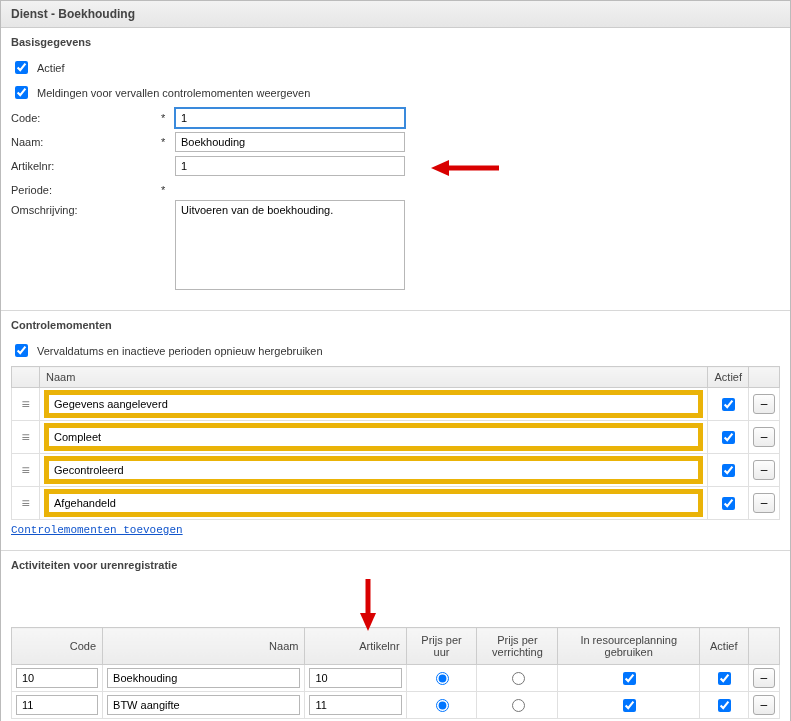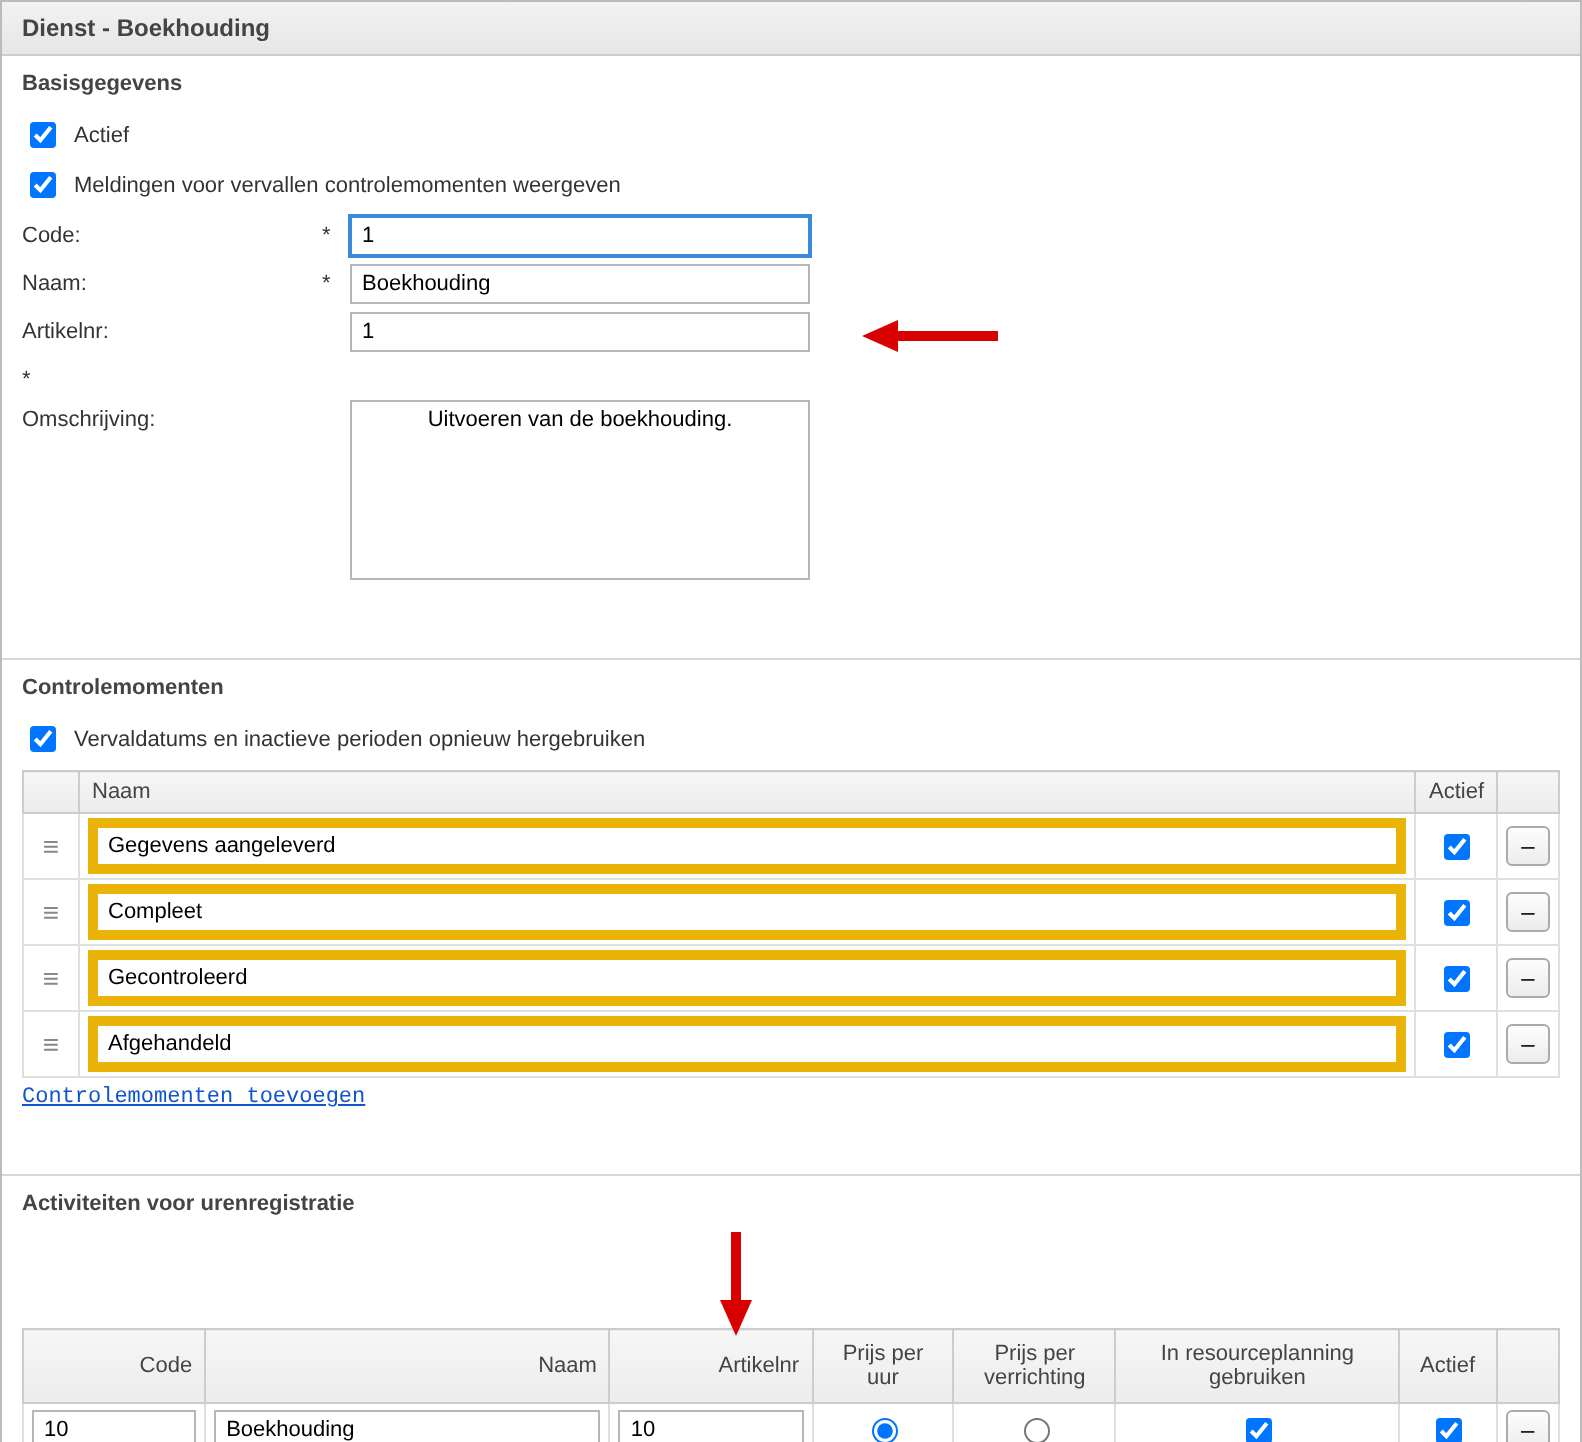--- a/index.html
+++ b/index.html
@@ -17,21 +17,21 @@
   }
   .panel-header {
     background: linear-gradient(#f2f2f2, #e6e6e6);
     border-bottom: 1px solid #ccc;
     padding: 6px 10px;
     font-weight: bold;
     font-size: 12px;
     color: #444;
   }
   .section {
-    padding: 8px 10px 32px 10px;
+    padding: 8px 10px 14px 10px;
     border-bottom: 1px solid #d8d8d8;
   }
   .section:last-child { border-bottom: none; }
   .section-title {
     font-weight: bold;
     color: #444;
     margin-bottom: 10px;
     font-size: 11px;
   }
   .chk-row {
@@ -60,21 +60,21 @@
   .form-field select,
   .form-field textarea {
     font-family: inherit;
     font-size: 11px;
     padding: 3px 5px;
     border: 1px solid #b7b7b7;
     background: #fff;
   }
   .w230 { width: 230px; }
   .w230s { width: 230px; height: 22px; }
-  .desc { width: 230px; height: 90px; resize: none; text-align: center; }
+  .desc { width: 230px; height: 90px; resize: none; }
   .focused { border: 1px solid #3a8adc !important; outline: 1px solid #3a8adc; }
   
   .arrow-h {
     position: absolute;
     left: 420px;
     top: 0px;
   }
   .arrow-h svg { display:block; }
   .arrow-v {
     position: relative;
@@ -210,20 +210,21 @@
         <input type="text" class="w230" value="1" style="">
       </div>
       <div class="arrow-h">
         <svg width="70" height="24">
           <line x1="68" y1="12" x2="14" y2="12" stroke="#d90000" stroke-width="5"></line>
           <polygon points="0,12 18,4 18,20" fill="#d90000"></polygon>
         </svg>
       </div>
     </div>
     <div class="form-row">
+      <div class="form-label">Periode:</div>
       <div class="req">*</div>
     </div>
     <div class="form-row">
       <div class="form-label">Omschrijving:</div>
       <div class="req"></div>
       <div class="form-field">
         <textarea class="desc" style="">Uitvoeren van de boekhouding.</textarea>
       </div>
     </div>
   </div>

